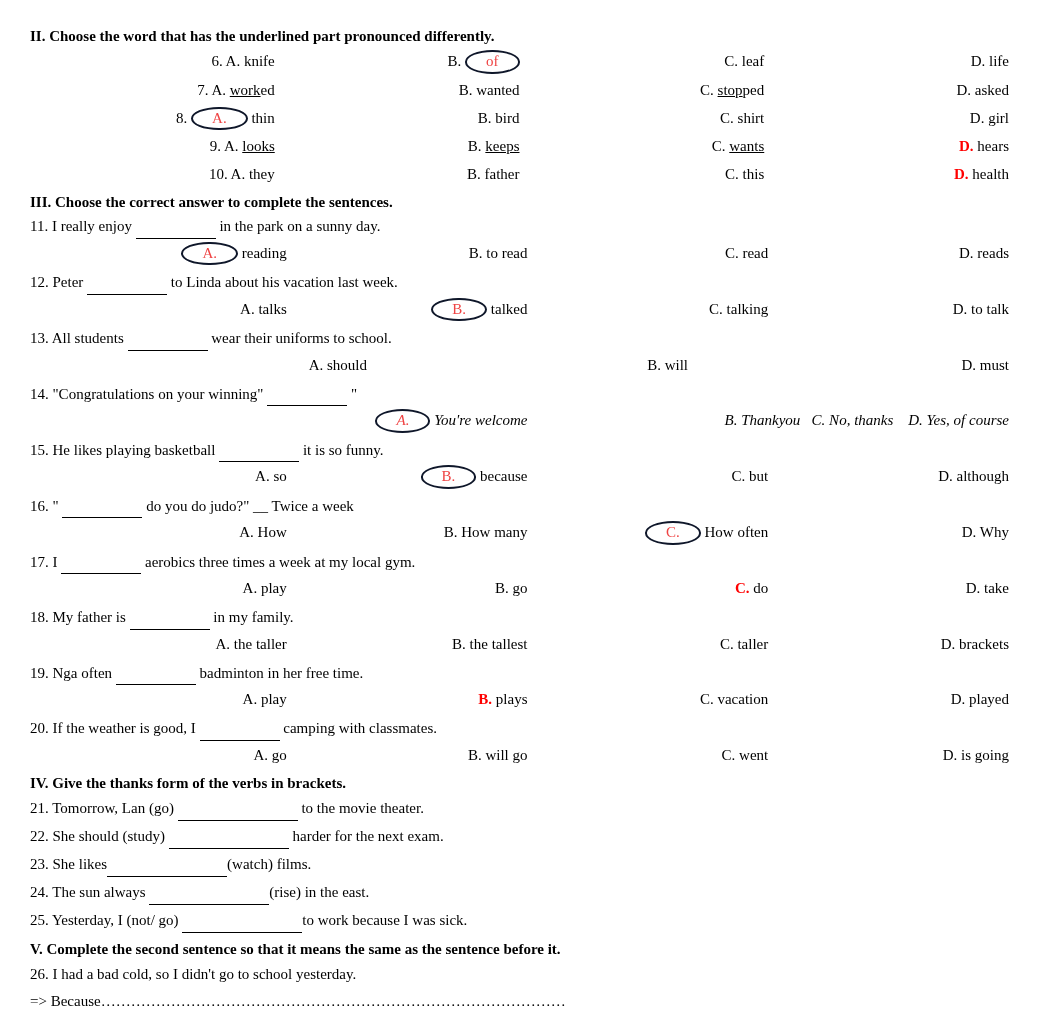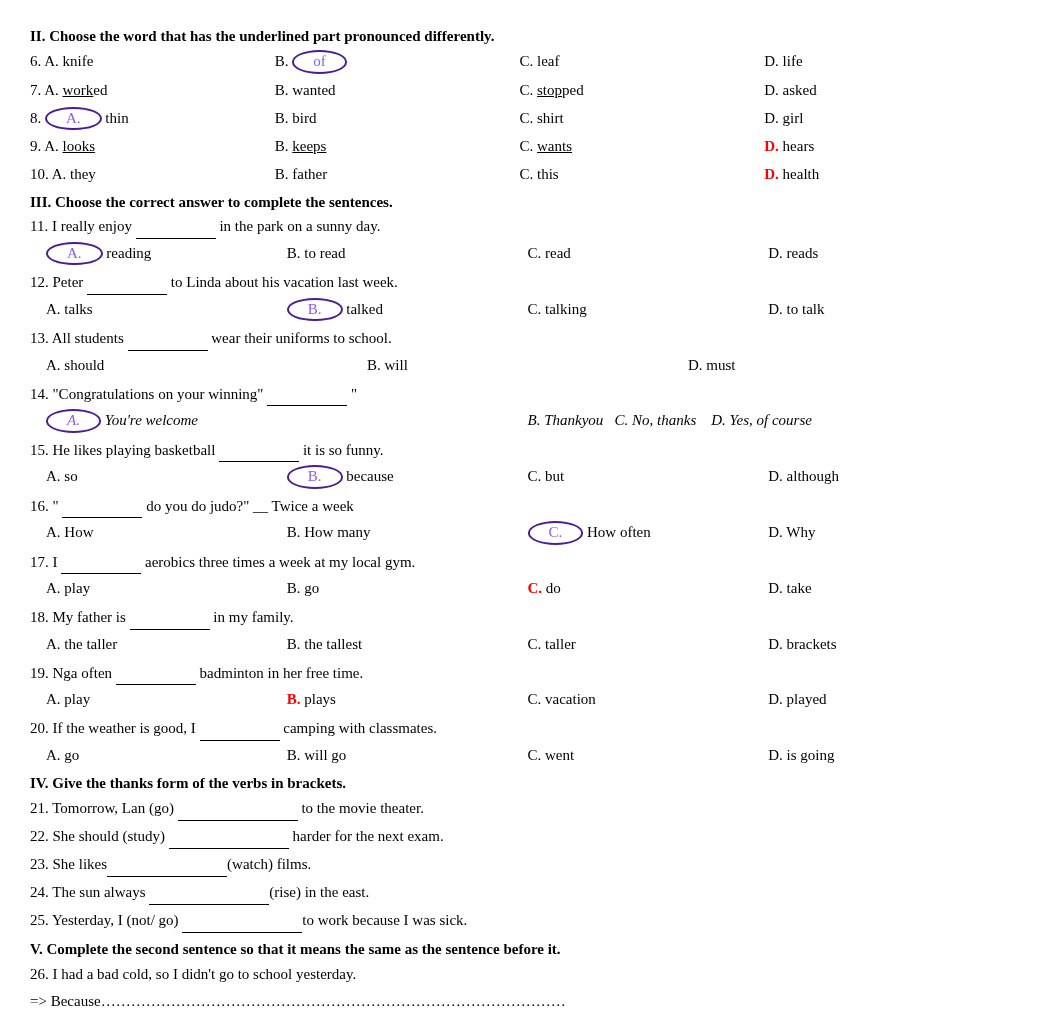--- a/index.html
+++ b/index.html
@@ -17,37 +17,38 @@
       margin: 8px 0 4px 0;
     }
     .question-row {
       margin: 2px 0;
       line-height: 1.5;
     }
     .answer-row {
       display: flex;
       margin: 2px 0 6px 16px;
       line-height: 1.6;
+      text-align: right;
     }
     .answer-col {
       min-width: 200px;
       flex: 1;
     }
     .answer-col.wide {
       min-width: 280px;
       flex: 1.4;
       font-style: italic;
     }
     .circled {
       display: inline-block;
-      border: 2px solid #4c1d95;
+      border: 2px solid #0f172a;
       border-radius: 50%;
       padding: 0 19px;
       line-height: 1.3;
-      color: #8b5cf6;
+      color: #ef4444;
     }
     .checked {
       color: red;
       font-weight: bold;
     }
     .underline-text {
       text-decoration: underline;
     }
     .blank {
       display: inline-block;
@@ -59,20 +60,21 @@
       border-bottom: 1px solid #000;
       min-width: 120px;
     }
     .grid-4 {
       display: grid;
       grid-template-columns: 1fr 1fr 1fr 1fr;
       margin: 2px 0 4px 0;
     }
     .grid-item {
       line-height: 1.6;
+      text-align: right;
     }
     .fill-row {
       margin: 3px 0;
       line-height: 1.6;
     }
     .q-block {
       margin-bottom: 4px;
     }
   </style>
 </head>

